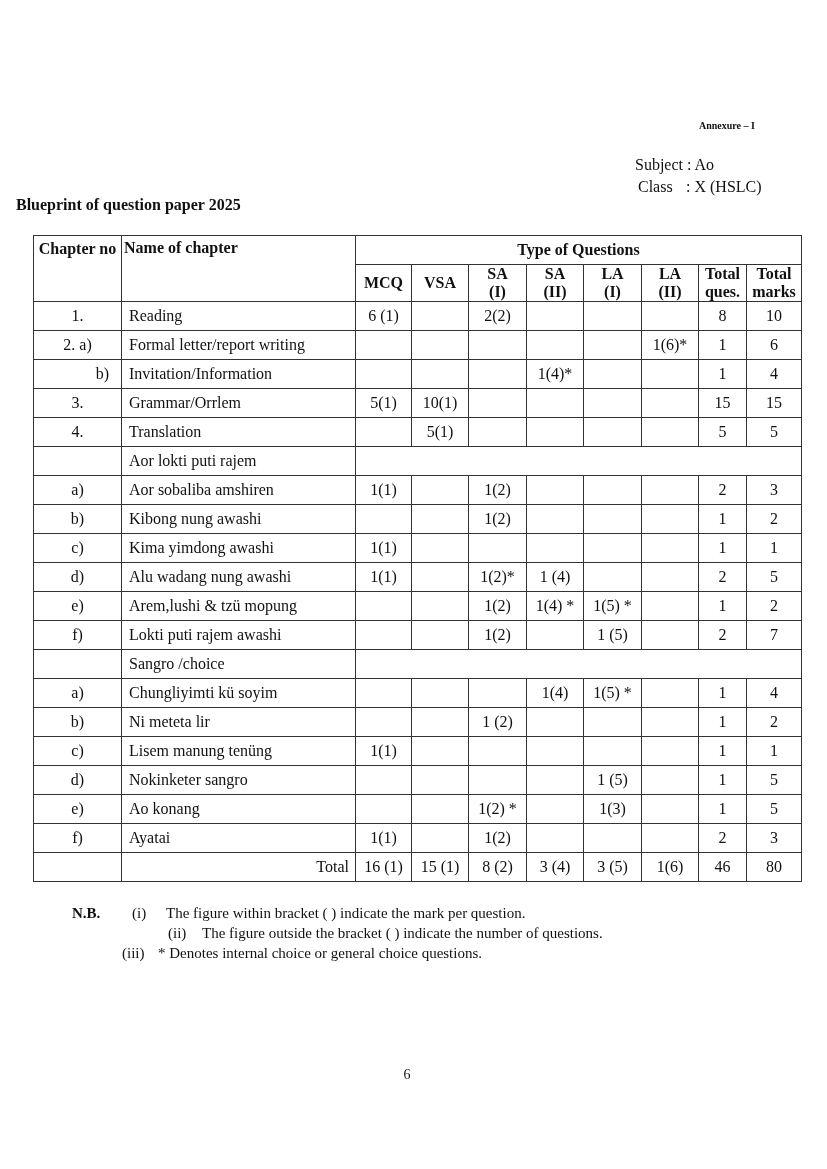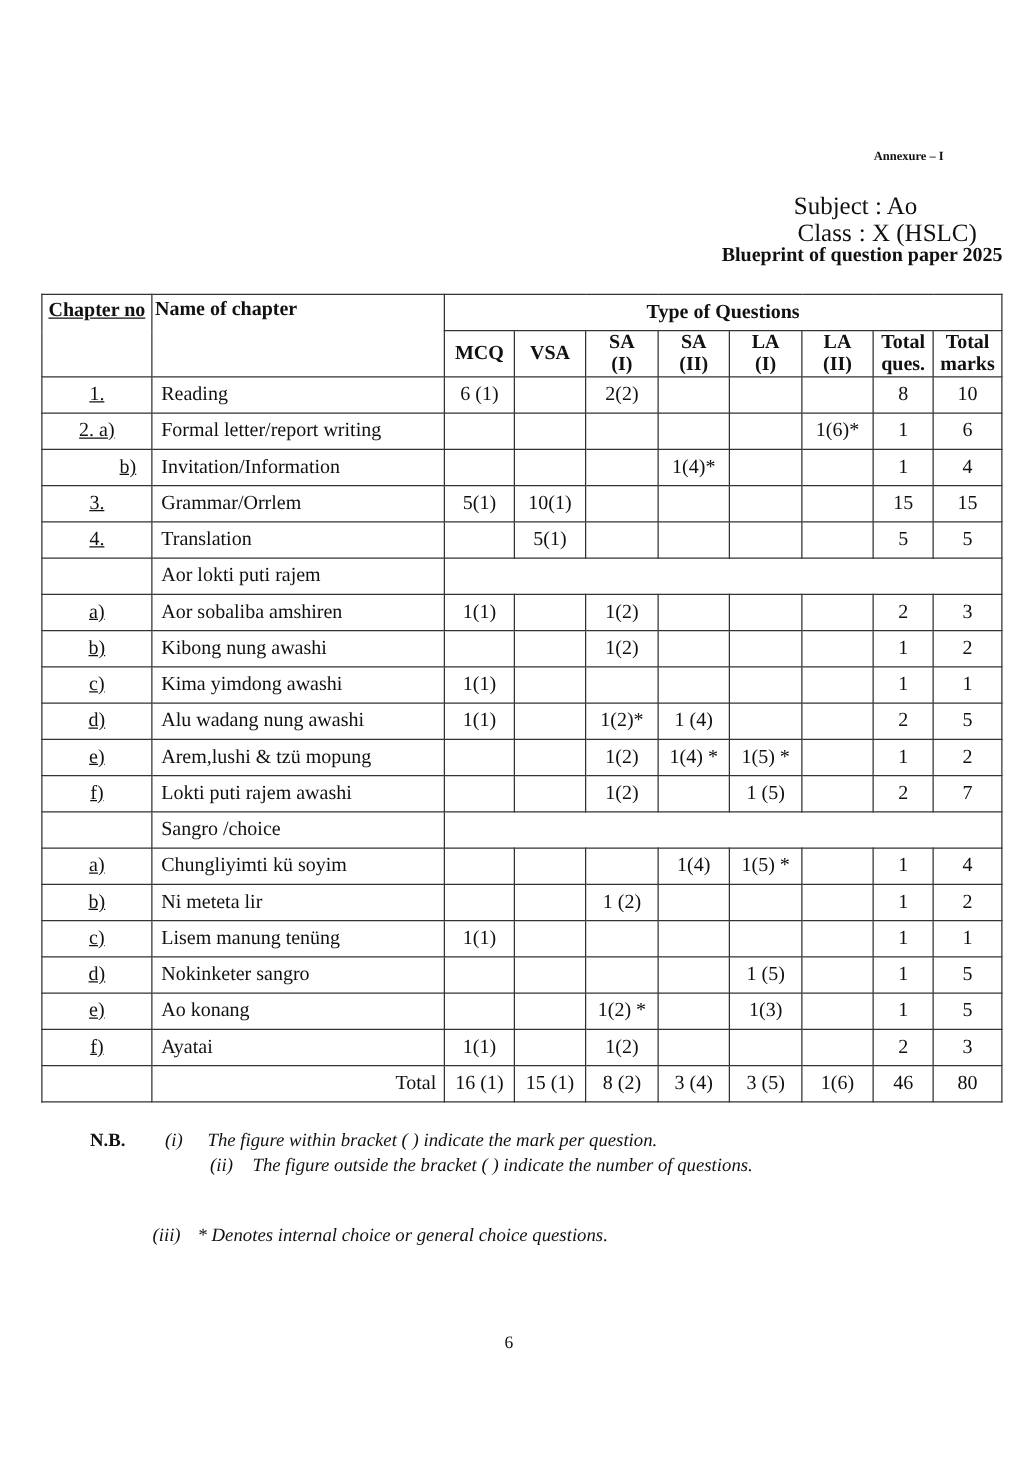--- a/index.html
+++ b/index.html
@@ -1,46 +1,46 @@
 <!DOCTYPE html>
 <html><head>
 <meta charset="utf-8">
 <style>
   html, body { margin: 0; padding: 0; background: #ffffff; }
   body {
     width: 827px; height: 1169px; position: relative; overflow: hidden;
     font-family: "Liberation Serif", "DejaVu Serif", serif; color: #111;
   }
   .annexure { position: absolute; left: 699px; top: 120px; font-size: 10px; font-weight: bold; }
-  .subject { position: absolute; left: 635px; top: 154px; font-size: 20px; line-height: 22px; }
-  .title { position: absolute; left: 0; width: 802px; top: 196px; text-align: right; font-size: 16px; font-weight: bold; }
+  .subject { position: absolute; left: 635px; top: 154px; font-size: 16px; line-height: 22px; }
+  .title { position: absolute; left: 16px; width: 802px; top: 196px; text-align: left; font-size: 16px; font-weight: bold; }
   table.bp {
     position: absolute; left: 33px; top: 235px;
     border-collapse: collapse; font-size: 16px;
   }
   table.bp td, table.bp th {
     border: 1px solid #333; padding: 0; height: 28px; line-height: 18px;
     font-weight: normal; vertical-align: middle;
   }
   table.bp th { font-weight: bold; }
-  .c-no { width: 75px; text-align: center; text-decoration: underline; }
+  .c-no { width: 75px; text-align: center; }
   .c-name { width: 220px; text-align: left; padding-left: 7px !important; }
   .c-q { text-align: center; }
   .w-mcq { width: 55px; } .w-vsa { width: 56px; } .w-sa1 { width: 57px; } .w-sa2 { width: 56px; }
   .w-la1 { width: 57px; } .w-la2 { width: 56px; } .w-tq { width: 47px; } .w-tm { width: 54px; }
   .hdr-top th { height: 22px; }
   .hdr-sub th { height: 42px; line-height: 17px; }
   .chno-head { vertical-align: top !important; padding-top: 3px !important; line-height: 19px !important; }
   .name-head { vertical-align: top !important; padding-top: 3px !important; text-align: left; padding-left: 2px !important; }
   .b { font-weight: bold; }
   .right { text-align: right; padding-right: 6px !important; }
   .sub-b { text-align: right; padding-right: 12px !important; }
   .nb { position: absolute; left: 72px; top: 903px; font-size: 15px; line-height: 20px; }
   .nb .lbl { position: absolute; left: 0; top: 0; font-weight: bold; font-style: normal; }
-  .nb .line { position: absolute; white-space: nowrap; font-style: italic; }
+  .nb .line { position: absolute; white-space: nowrap; }
   .pageno { position: absolute; left: 0; width: 814px; top: 1067px; text-align: center; font-size: 14px; }
 </style>
 </head>
 <body>
 
 <div class="annexure">Annexure – I</div>
 
 <div class="subject">
   <div>
     <span>Subject :</span>
@@ -306,18 +306,18 @@
   </table>
 
 <div class="nb">
   <span class="lbl">N.B.</span>
   <div class="line" style="left:60px; top:0;">
     <span style="display:inline-block;width:34px;">(i)</span><span>The figure within bracket ( ) indicate the mark per question.</span>
   </div>
   <div class="line" style="left:56px; top:20px;margin-left:40px;">
     <span style="display:inline-block;width:34px;">(ii)</span><span>The figure outside the bracket ( ) indicate the number of questions.</span>
   </div>
-  <div class="line" style="left:50px; top:40px;margin-top:36px;">
+  <div class="line" style="left:50px; top:40px;">
     <span style="display:inline-block;width:36px;">(iii)</span><span>* Denotes internal choice or general choice questions.</span>
   </div>
 </div>
 
 <div class="pageno">6</div>
 
 </body></html>

